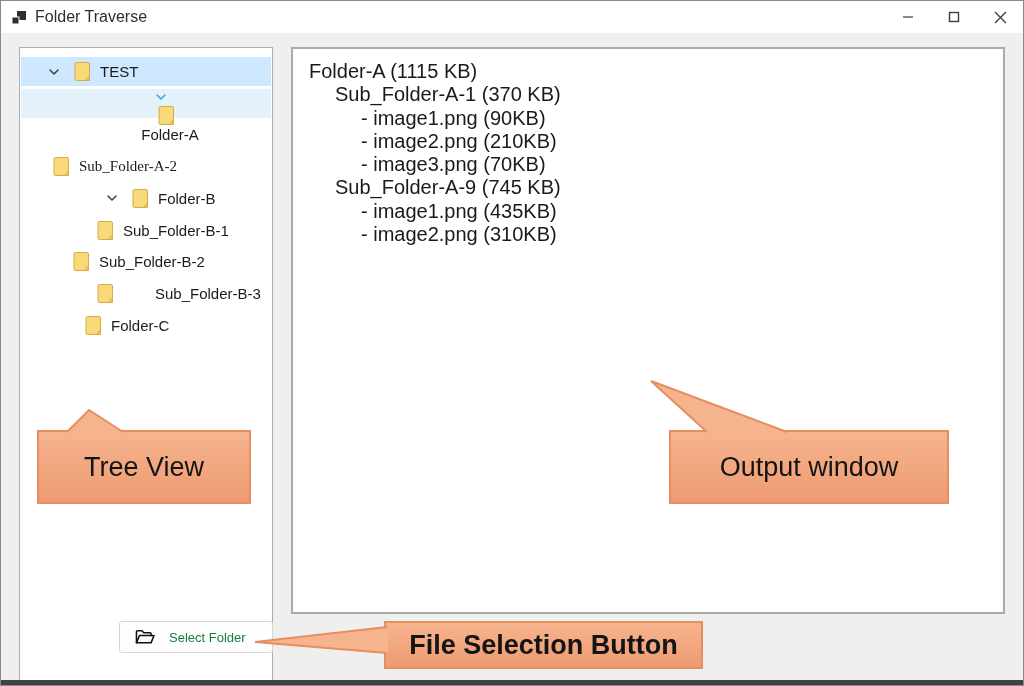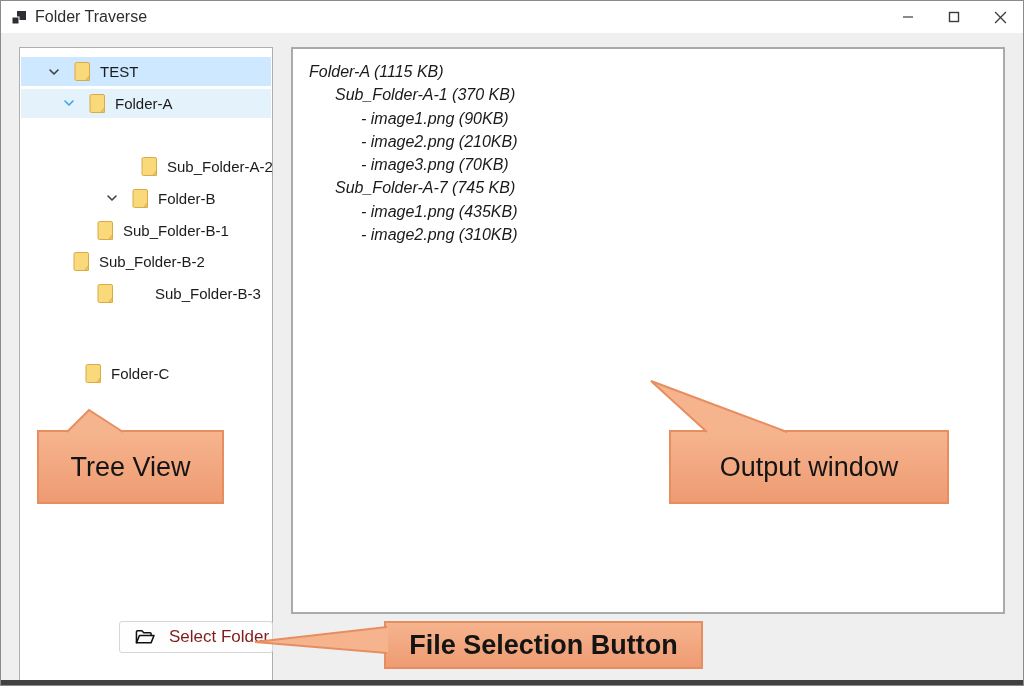--- a/index.html
+++ b/index.html
@@ -8,38 +8,38 @@
   
   .titlebar{position:absolute;left:0;top:0;width:100%;height:32px;background:#ffffff;display:flex;align-items:center;}
   .app-icon{margin-left:10px;width:16px;height:16px;flex:0 0 auto;}
   .title-text{margin-left:8px;font-size:16px;color:#2e2e2e;}
   .win-controls{position:absolute;right:0;top:0;height:32px;display:flex;}
   .win-btn{width:46px;height:32px;display:flex;align-items:center;justify-content:center;background:transparent;border:none;padding:0;cursor:default;}
 
   
   .tree-panel{position:absolute;left:18px;top:46px;width:254px;height:670px;background:#ffffff;border:1px solid #aeaeae;box-sizing:border-box;}
   .output-panel{position:absolute;left:290px;top:46px;width:714px;height:567px;background:#ffffff;border:2px solid #a8aaad;box-sizing:border-box;padding:11px 16px;}
-  .out-line{font-size:16px;line-height:23.3px;color:#1a1a1a;white-space:pre;font-style:italic;}
+  .out-line{font-size:20px;line-height:23.3px;color:#1a1a1a;white-space:pre;}
 
   
   .tree-row{position:absolute;left:1px;right:1px;height:29px;display:flex;align-items:center;font-size:15px;color:#1b1b1b;box-sizing:border-box;}
   .tree-row.selected{background:var(--sel,#cde8ff);}
-  .tree-row.hovered{background:var(--hov,#e4f2fc);}
+  .tree-row.hovered{background:var(--hov,#e4f2fc);flex-direction:column;}
   .chev{width:16px;height:16px;flex:0 0 auto;display:flex;align-items:center;justify-content:center;margin-right:11px;}
   .fold-ico{width:19px;height:21px;flex:0 0 auto;}
   .tree-label{margin-left:8px;white-space:nowrap;}
 
   
   .select-btn{position:absolute;left:118px;top:620px;width:154px;height:32px;background:#fefefe;border:1px solid #d6d6d6;border-radius:3px;display:flex;align-items:center;cursor:default;padding:0;}
   .select-btn .btn-ico{margin-left:14px;width:22px;height:18px;flex:0 0 auto;}
-  .select-btn .btn-label{margin-left:13px;font-size:17px;color:#7f1d1d;}
+  .select-btn .btn-label{margin-left:13px;font-size:13px;color:#15803d;}
 
   
   .callout{position:absolute;background:linear-gradient(180deg,var(--co-top,#f6b48e) 0%,var(--co-bot,#ee9b72) 100%);border:2px solid var(--co-brd,#e78e61);box-sizing:border-box;display:flex;align-items:center;justify-content:center;color:#141414;font-size:27px;z-index:5;}
-  .co-tree{left:36px;top:429px;width:187px;height:74px;}
+  .co-tree{left:36px;top:429px;width:214px;height:74px;}
   .co-out{left:668px;top:429px;width:280px;height:74px;}
   .co-file{left:383px;top:620px;width:319px;height:48px;font-weight:bold;}
   #pointer-layer{position:absolute;left:0;top:0;width:1022px;height:684px;z-index:6;pointer-events:none;}
   #pointer-layer polygon{fill:var(--co-top,#f6b48e);}
   #pointer-layer path{stroke:var(--co-brd,#e78e61);stroke-width:2;fill:none;}
 
   
   .bottom-bar{position:absolute;left:0;bottom:0;width:100%;height:5px;background:#414141;}
 </style>
 </head>
@@ -90,21 +90,21 @@
           <svg width="16" height="16" viewBox="0 0 16 16">
             <path d="M4 6 L8 10 L12 6" fill="none" stroke="#3aa3ee" stroke-width="1.6" stroke-linecap="round" stroke-linejoin="round"></path>
           </svg>
         </span>
         <svg class="fold-ico" viewBox="0 0 19 21">
           <rect x="2" y="1.5" width="14.5" height="18" rx="1.5" fill="#f9d97a" stroke="#d8ab48" stroke-width="1"></rect>
           <path d="M12.5 19.5 L16.5 19.5 L16.5 14.5 Z" fill="#eec35f" stroke="#d8ab48" stroke-width="0.8"></path>
         </svg>
         <span class="tree-label">Folder-A</span>
       </div>
-      <div class="tree-row" style="top: 104.1px; padding-left: 119px;">
+      <div class="tree-row" style="top: 104.1px; padding-left: 31px; font-family: Liberation Serif, serif;">
         <svg class="fold-ico" viewBox="0 0 19 21">
           <rect x="2" y="1.5" width="14.5" height="18" rx="1.5" fill="#f9d97a" stroke="#d8ab48" stroke-width="1"></rect>
           <path d="M12.5 19.5 L16.5 19.5 L16.5 14.5 Z" fill="#eec35f" stroke="#d8ab48" stroke-width="0.8"></path>
         </svg>
         <span class="tree-label">Sub_Folder-A-2</span>
       </div>
       <div class="tree-row" style="top: 135.8px; padding-left: 40px; margin-left: 43px;">
         <span class="chev">
           <svg width="16" height="16" viewBox="0 0 16 16">
             <path d="M4 6 L8 10 L12 6" fill="none" stroke="#404040" stroke-width="1.6" stroke-linecap="round" stroke-linejoin="round"></path>
@@ -130,36 +130,36 @@
         </svg>
         <span class="tree-label">Sub_Folder-B-2</span>
       </div>
       <div class="tree-row" style="top: 230.9px; padding-left: 75px; gap: 32px;">
         <svg class="fold-ico" viewBox="0 0 19 21">
           <rect x="2" y="1.5" width="14.5" height="18" rx="1.5" fill="#f9d97a" stroke="#d8ab48" stroke-width="1"></rect>
           <path d="M12.5 19.5 L16.5 19.5 L16.5 14.5 Z" fill="#eec35f" stroke="#d8ab48" stroke-width="0.8"></path>
         </svg>
         <span class="tree-label">Sub_Folder-B-3</span>
       </div>
-      <div class="tree-row" style="top: 262.6px; padding-left: 63px; margin-top: 48px;">
+      <div class="tree-row" style="top: 262.6px; padding-left: 63px;">
         <svg class="fold-ico" viewBox="0 0 19 21">
           <rect x="2" y="1.5" width="14.5" height="18" rx="1.5" fill="#f9d97a" stroke="#d8ab48" stroke-width="1"></rect>
           <path d="M12.5 19.5 L16.5 19.5 L16.5 14.5 Z" fill="#eec35f" stroke="#d8ab48" stroke-width="0.8"></path>
         </svg>
         <span class="tree-label">Folder-C</span>
       </div>
     </div>
 
   <div class="output-panel" id="output-panel">
       <div class="out-line" style="padding-left: 0px;">Folder-A (1115 KB)</div>
       <div class="out-line" style="padding-left: 26px;">Sub_Folder-A-1 (370 KB)</div>
       <div class="out-line" style="padding-left: 52px;">- image1.png (90KB)</div>
       <div class="out-line" style="padding-left: 52px;">- image2.png (210KB)</div>
       <div class="out-line" style="padding-left: 52px;">- image3.png (70KB)</div>
-      <div class="out-line" style="padding-left: 26px;">Sub_Folder-A-7 (745 KB)</div>
+      <div class="out-line" style="padding-left: 26px;">Sub_Folder-A-9 (745 KB)</div>
       <div class="out-line" style="padding-left: 52px;">- image1.png (435KB)</div>
       <div class="out-line" style="padding-left: 52px;">- image2.png (310KB)</div>
     </div>
 
   <button class="select-btn">
     <svg class="btn-ico" viewBox="0 0 24 20">
       <path d="M2.5 16.5 V4.2 Q2.5 3 3.7 3 H8.6 L10.6 5.2 H17.6 Q18.8 5.2 18.8 6.4 V8.4" fill="none" stroke="#111111" stroke-width="1.7" stroke-linejoin="round" stroke-linecap="round"></path>
       <path d="M2.5 16.5 L5.8 8.4 H22 L18.7 16.5 Z" fill="none" stroke="#111111" stroke-width="1.7" stroke-linejoin="round"></path>
     </svg>
     <span class="btn-label">Select Folder</span>

